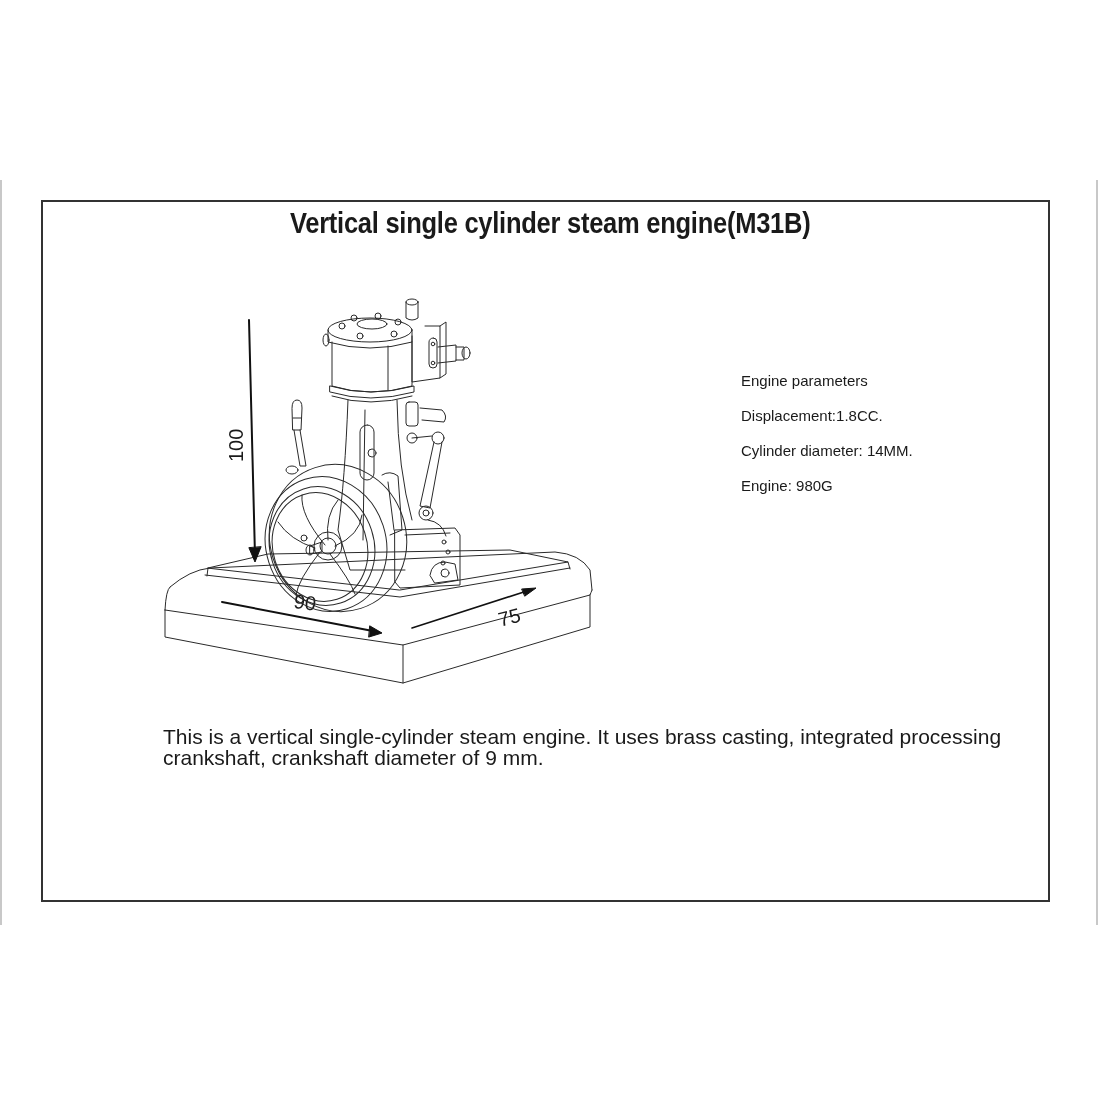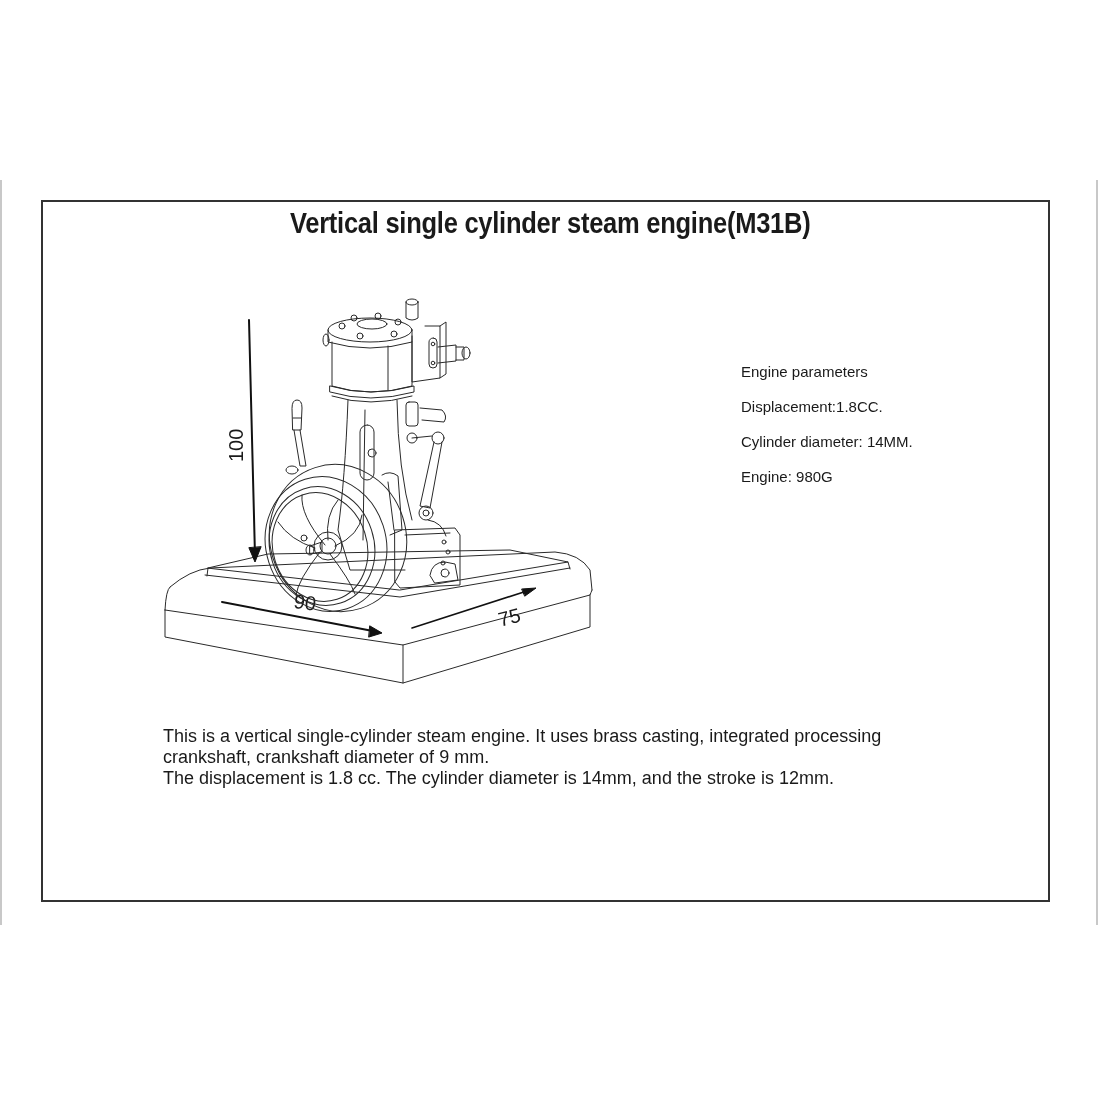--- a/index.html
+++ b/index.html
@@ -51,40 +51,40 @@
     .drawing {
       position: absolute;
       left: 150px;
       top: 290px;
       width: 460px;
       height: 400px;
     }
     .params {
       position: absolute;
       left: 741px;
-      top: 362px;
+      top: 371px;
       width: 260px;
     }
     .param-line {
       font-family: "Liberation Sans", sans-serif;
       font-size: 15px;
       color: #1a1a1a;
       height: 35px;
       line-height: 20px;
       white-space: nowrap;
     }
     .description {
       position: absolute;
       left: 163px;
       top: 726px;
       width: 860px;
     }
     .desc-line {
       font-family: "Liberation Sans", sans-serif;
-      font-size: 18px;
+      font-size: 21px;
       line-height: 21px;
       color: #1a1a1a;
       white-space: nowrap;
     }
     .dim-label {
       font-family: "Liberation Sans", sans-serif;
       font-size: 20px;
       fill: #1a1a1a;
     }
   </style>
@@ -234,14 +234,13 @@
 <div class="params">
   <div class="param-line">Engine parameters</div>
   <div class="param-line">Displacement:1.8CC.</div>
   <div class="param-line">Cylinder diameter: 14MM.</div>
   <div class="param-line">Engine: 980G</div>
 </div>
 
 <div class="description">
   <div class="desc-line">This is a vertical single-cylinder steam engine. It uses brass casting, integrated processing</div>
   <div class="desc-line">crankshaft, crankshaft diameter of 9 mm.</div>
-  <div class="desc-line">The displacement is 1.8 cc. The cylinder diameter is 14mm, and the stroke is 12mm.</div>
 </div>
 
 </body></html>

